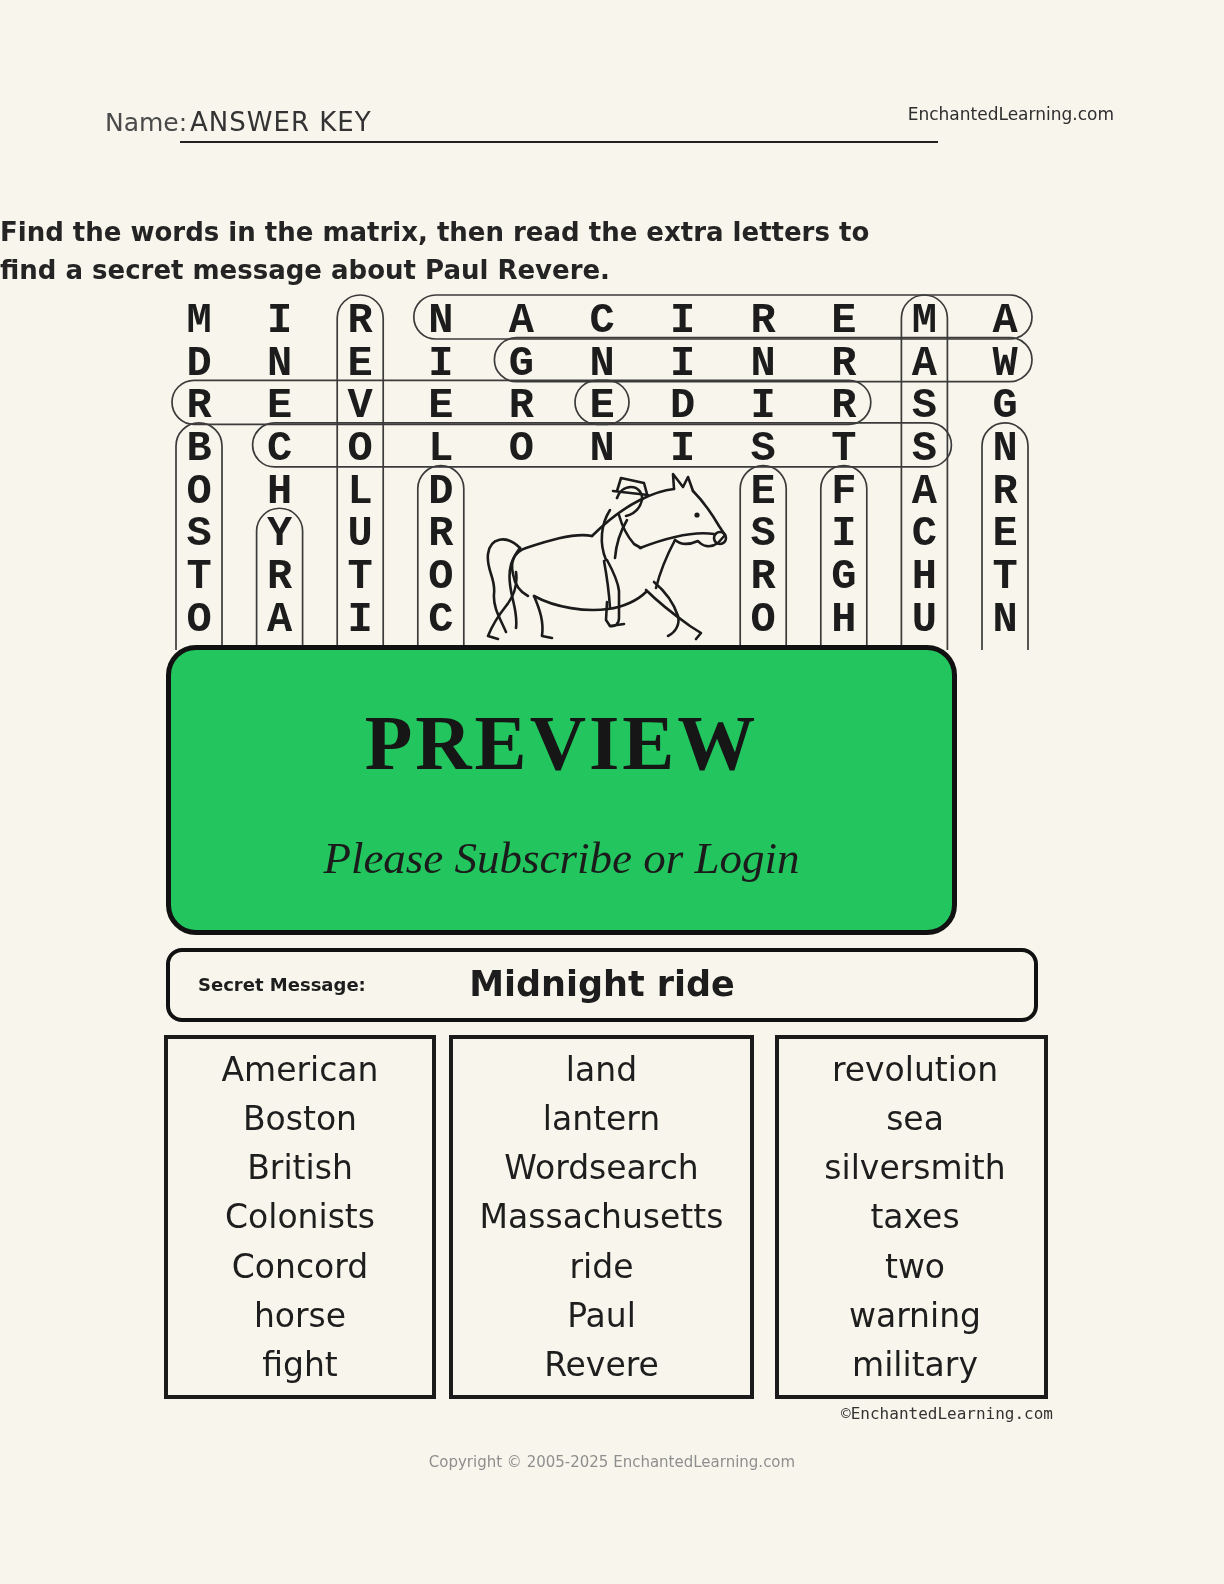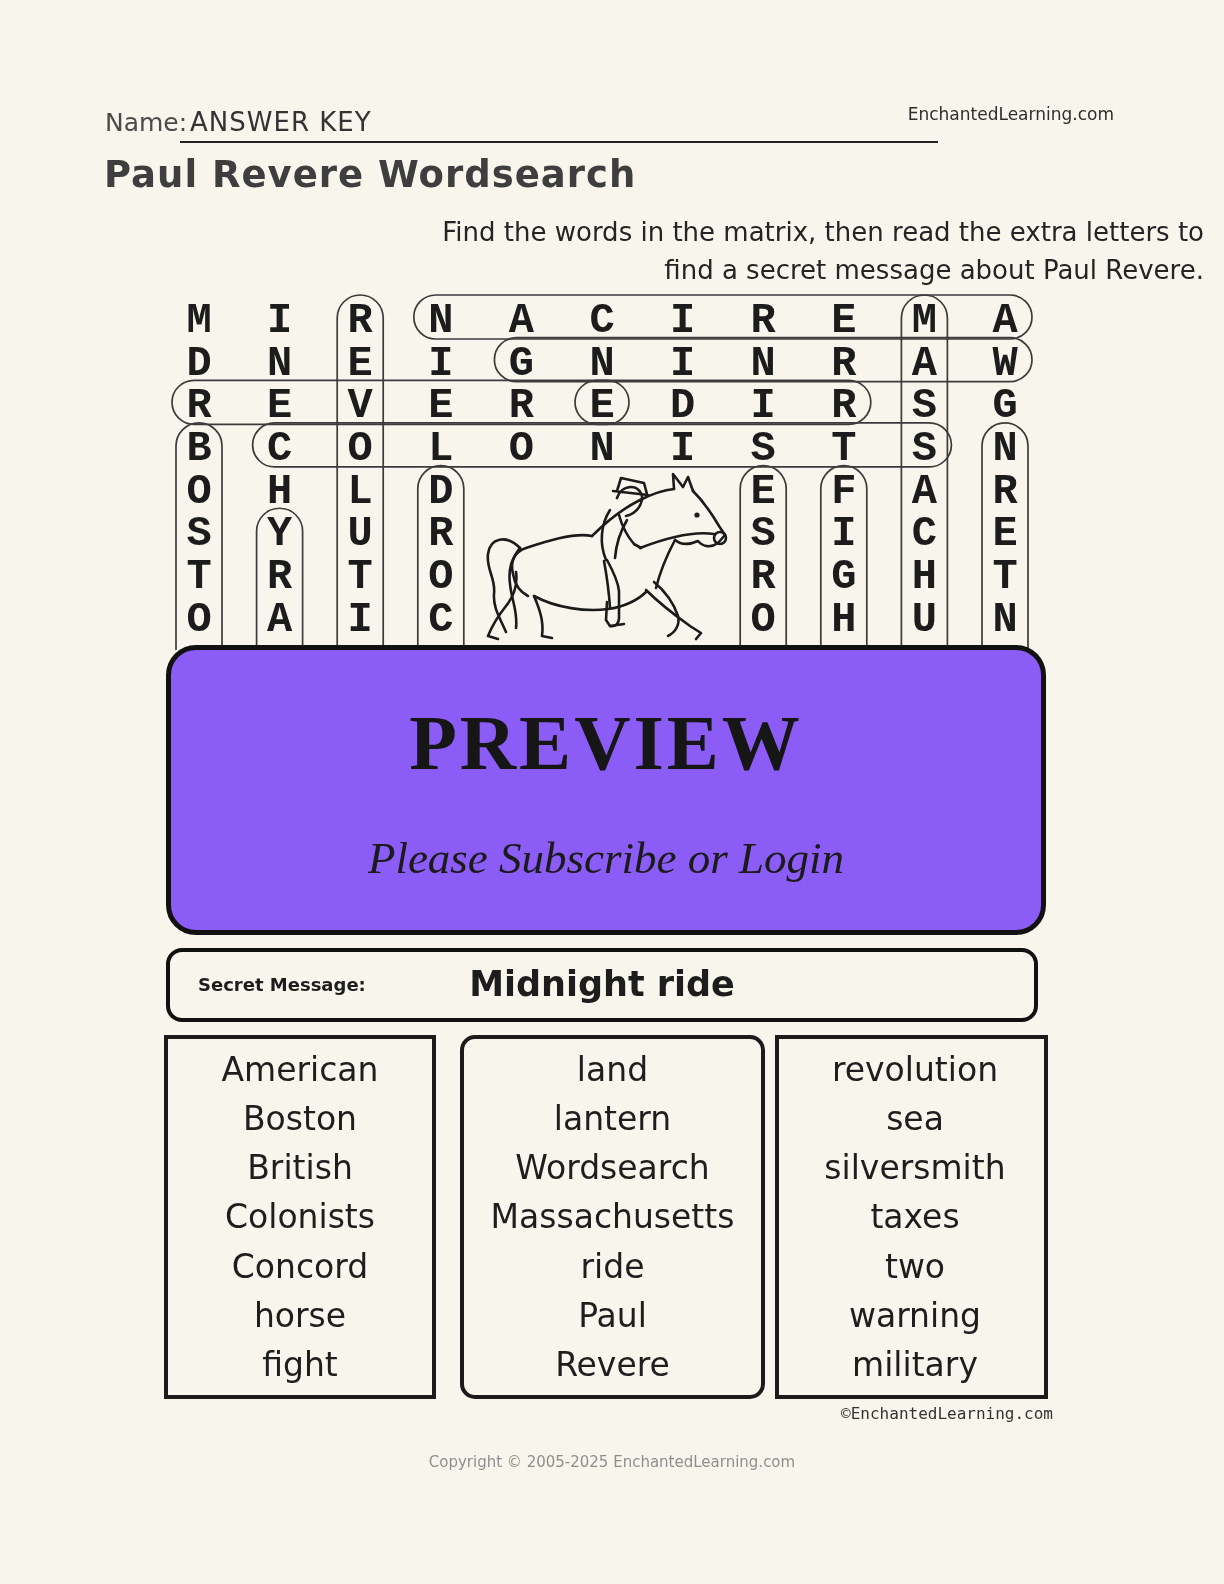--- a/index.html
+++ b/index.html
@@ -7,61 +7,60 @@
   .page{position:relative;width:1224px;height:1584px;background:#f8f6ec;overflow:hidden;}
 
   
   .name-label{position:absolute;left:105px;top:108px;font-size:25px;color:#4a4a4a;}
   .name-value{position:absolute;left:190px;top:107px;font-size:26px;color:#333;letter-spacing:1px;}
   .name-line{position:absolute;left:180px;top:141px;width:758px;border-top:2px solid #222;}
   .site-logo{position:absolute;right:110px;top:104px;font-size:17px;color:#2e2e2e;}
 
   .page-title{position:absolute;left:104px;top:153px;margin:0;font-size:37px;font-weight:bold;color:#3e3e3e;letter-spacing:1px;}
 
-  .instructions{position:absolute;left:0;top:213px;width:1204px;text-align:right;font-size:26px;font-weight:normal;color:#242424;line-height:38px;}
+  .instructions{position:absolute;left:0;top:213px;width:1204px;text-align:left;font-size:26px;font-weight:bold;color:#242424;line-height:38px;}
 
   
   .grid-svg{position:absolute;left:0;top:278px;width:1224px;height:372px;z-index:1;}
   .grid-letter{font-family:"Liberation Mono", monospace;font-weight:bold;font-size:42px;fill:#1c1c1c;text-anchor:middle;}
   .answer-oval{fill:none;stroke:#3b3b3b;stroke-width:1.7;}
 
   
-  .preview-box{position:absolute;left:166px;top:645px;width:880px;height:290px;background:#8b5cf6;
+  .preview-box{position:absolute;left:166px;top:645px;width:791px;height:290px;background:#22c55e;
     border:5px solid #111;border-radius:30px;z-index:2;box-sizing:border-box;text-align:center;}
   .preview-title{margin-top:48px;font-family:"Liberation Serif", serif;font-weight:bold;font-size:78px;color:#161616;letter-spacing:3px;}
   .preview-sub{margin-top:44px;font-family:"Liberation Serif", serif;font-style:italic;font-size:45px;color:#1b1b1b;}
 
   
   .secret-box{position:absolute;left:166px;top:948px;width:872px;height:74px;border:4px solid #111;
     border-radius:16px;box-sizing:border-box;z-index:2;}
   .secret-label{position:absolute;left:28px;top:22px;font-size:18px;font-weight:bold;color:#1d1d1d;}
   .secret-value{position:absolute;left:0;right:0;top:12px;text-align:center;font-size:35px;font-weight:bold;color:#1d1d1d;}
 
   
   .word-box{position:absolute;top:1035px;height:364px;border:4px solid #1b1b1b;box-sizing:border-box;
     display:flex;flex-direction:column;justify-content:space-around;align-items:center;padding:6px 0;}
   .word-box-1{left:164px;width:272px;}
-  .word-box-2{left:460px;width:305px;border-radius:15px;}
+  .word-box-2{left:449px;width:305px;}
   .word-box-3{left:775px;width:273px;padding-left:7px;}
   .word{font-size:33px;color:#1e1e1e;}
 
   .attribution{position:absolute;right:171px;top:1404px;font-family:"DejaVu Sans Mono", monospace;font-size:16px;color:#333;}
   .copyright{position:absolute;left:0;top:1453px;width:1224px;text-align:center;font-size:15px;color:#8e8e8e;}
 </style>
 </head>
 <body>
 
 <div class="page">
 
   <span class="name-label">Name:</span>
   <span class="name-value">ANSWER KEY</span>
   <div class="name-line"></div>
   <span class="site-logo">EnchantedLearning.com</span>
 
-  <h1 class="page-title">Paul Revere Wordsearch</h1>
 
   <div class="instructions">
     <div>Find the words in the matrix, then read the extra letters to</div>
     <div>find a secret message about Paul Revere.</div>
   </div>
 
   <svg class="grid-svg" viewBox="0 0 1224 372" xmlns="http://www.w3.org/2000/svg">
     <g id="oval-layer">
         <rect x="413.79999999999995" y="17" width="618.2" height="44" rx="22" ry="22" class="answer-oval"></rect>
         <rect x="494.4" y="59.650000000000006" width="537.6" height="44" rx="22" ry="22" class="answer-oval"></rect>

